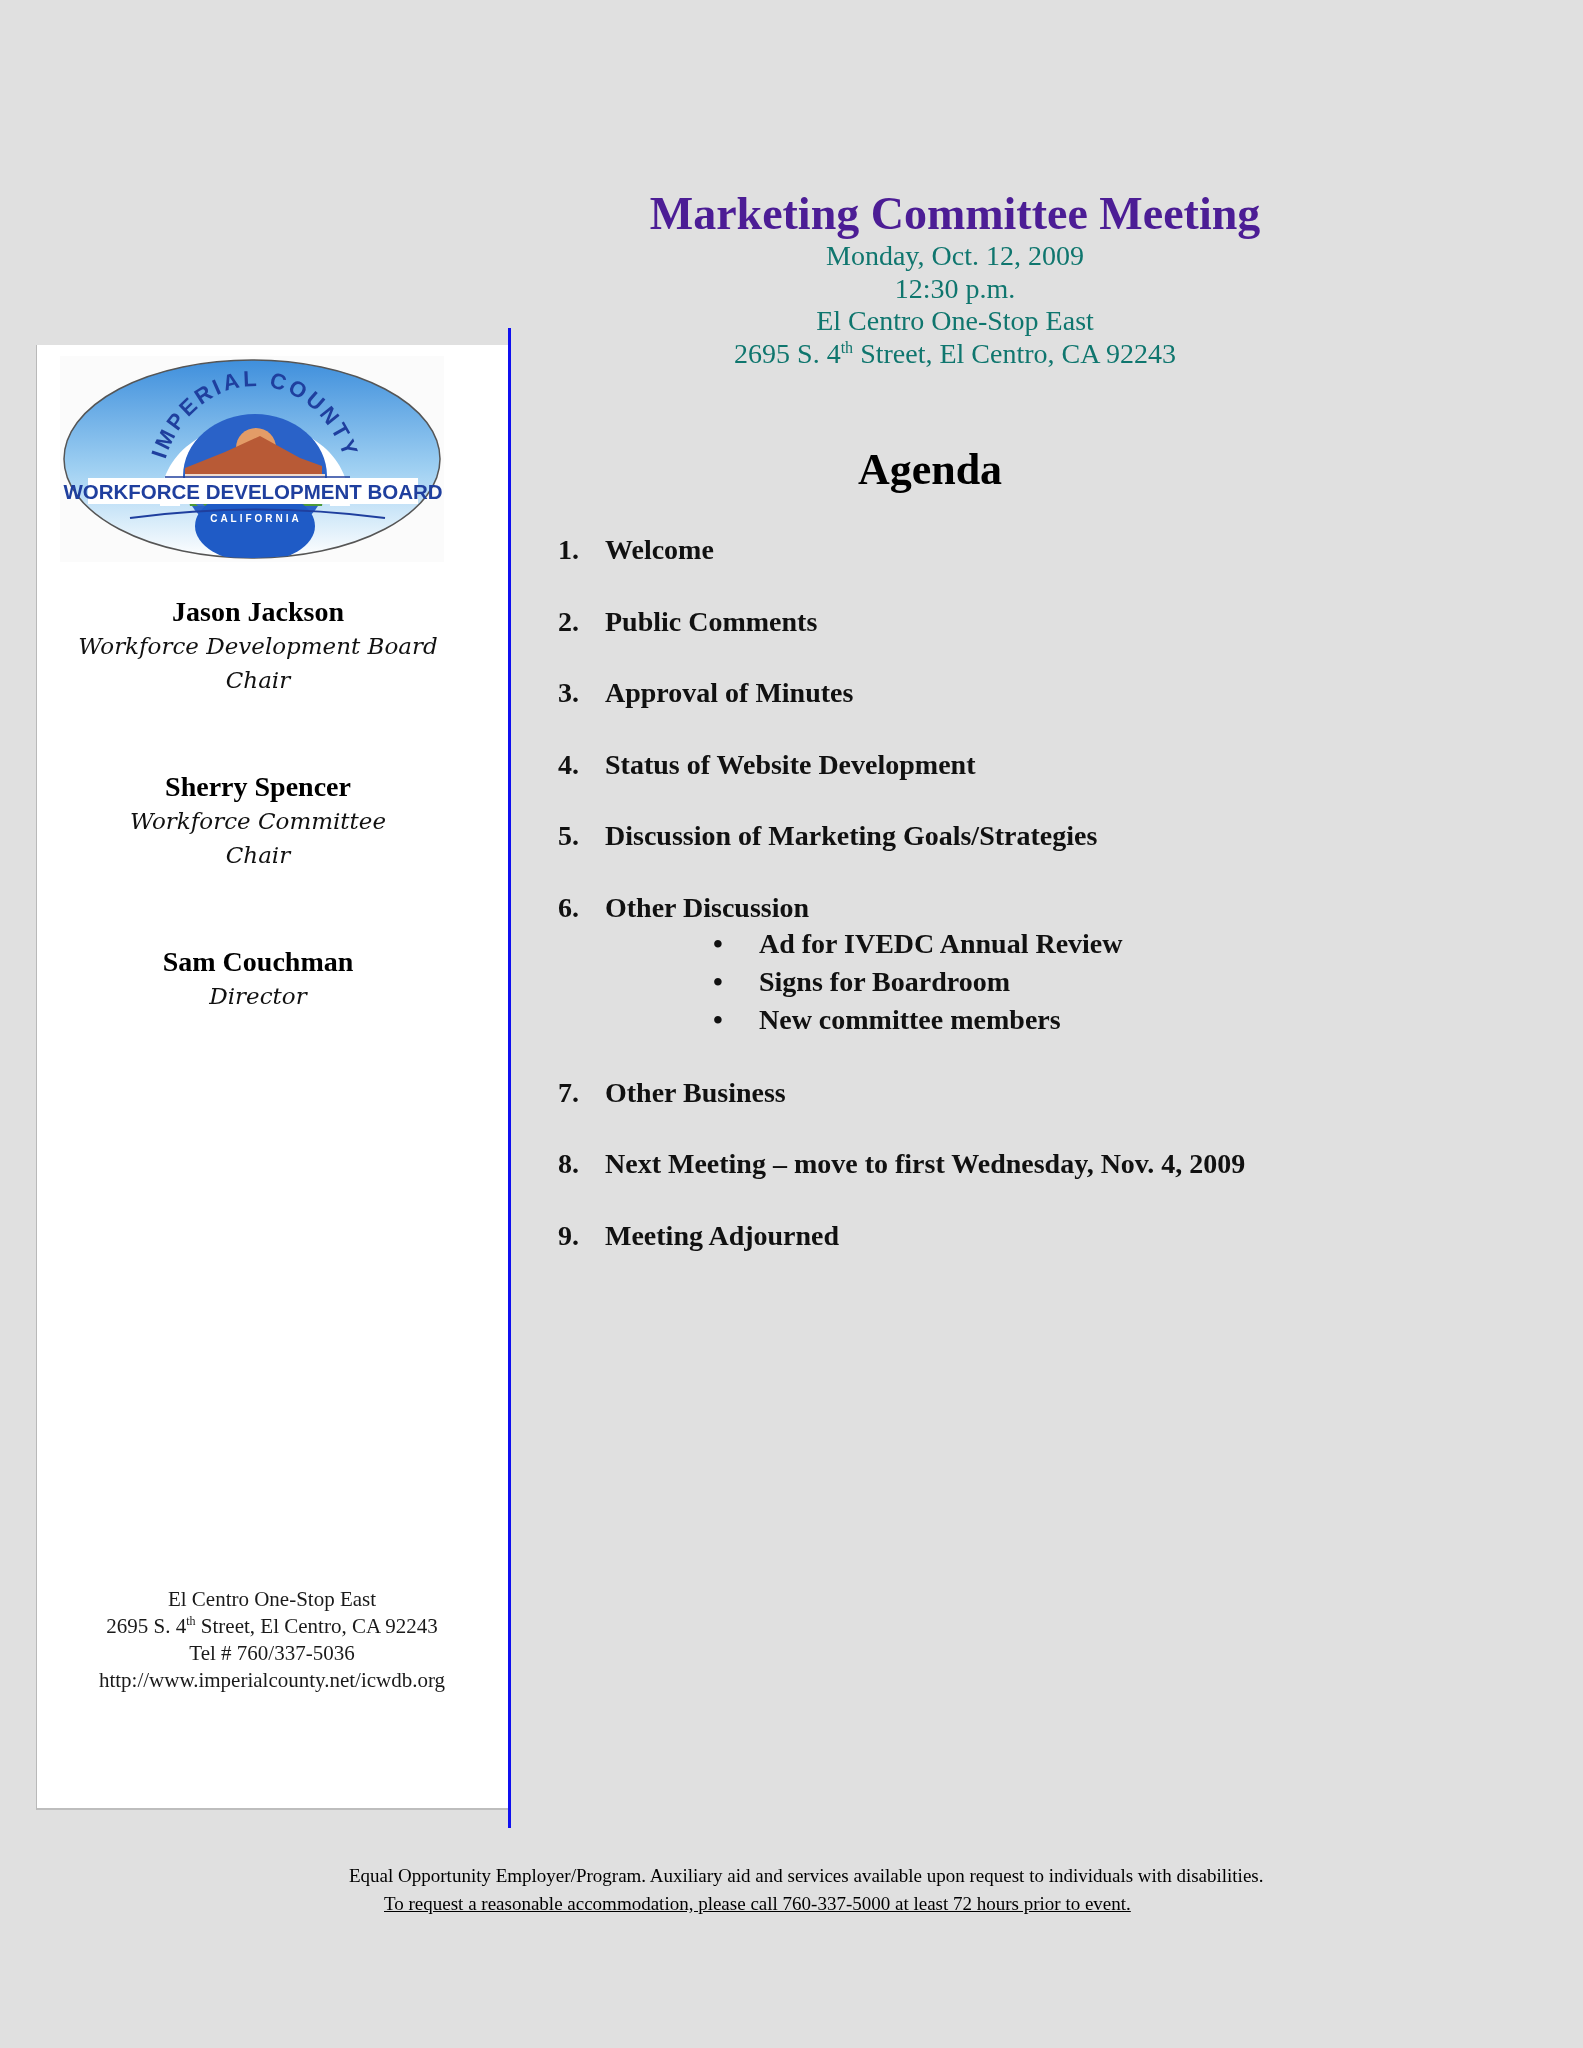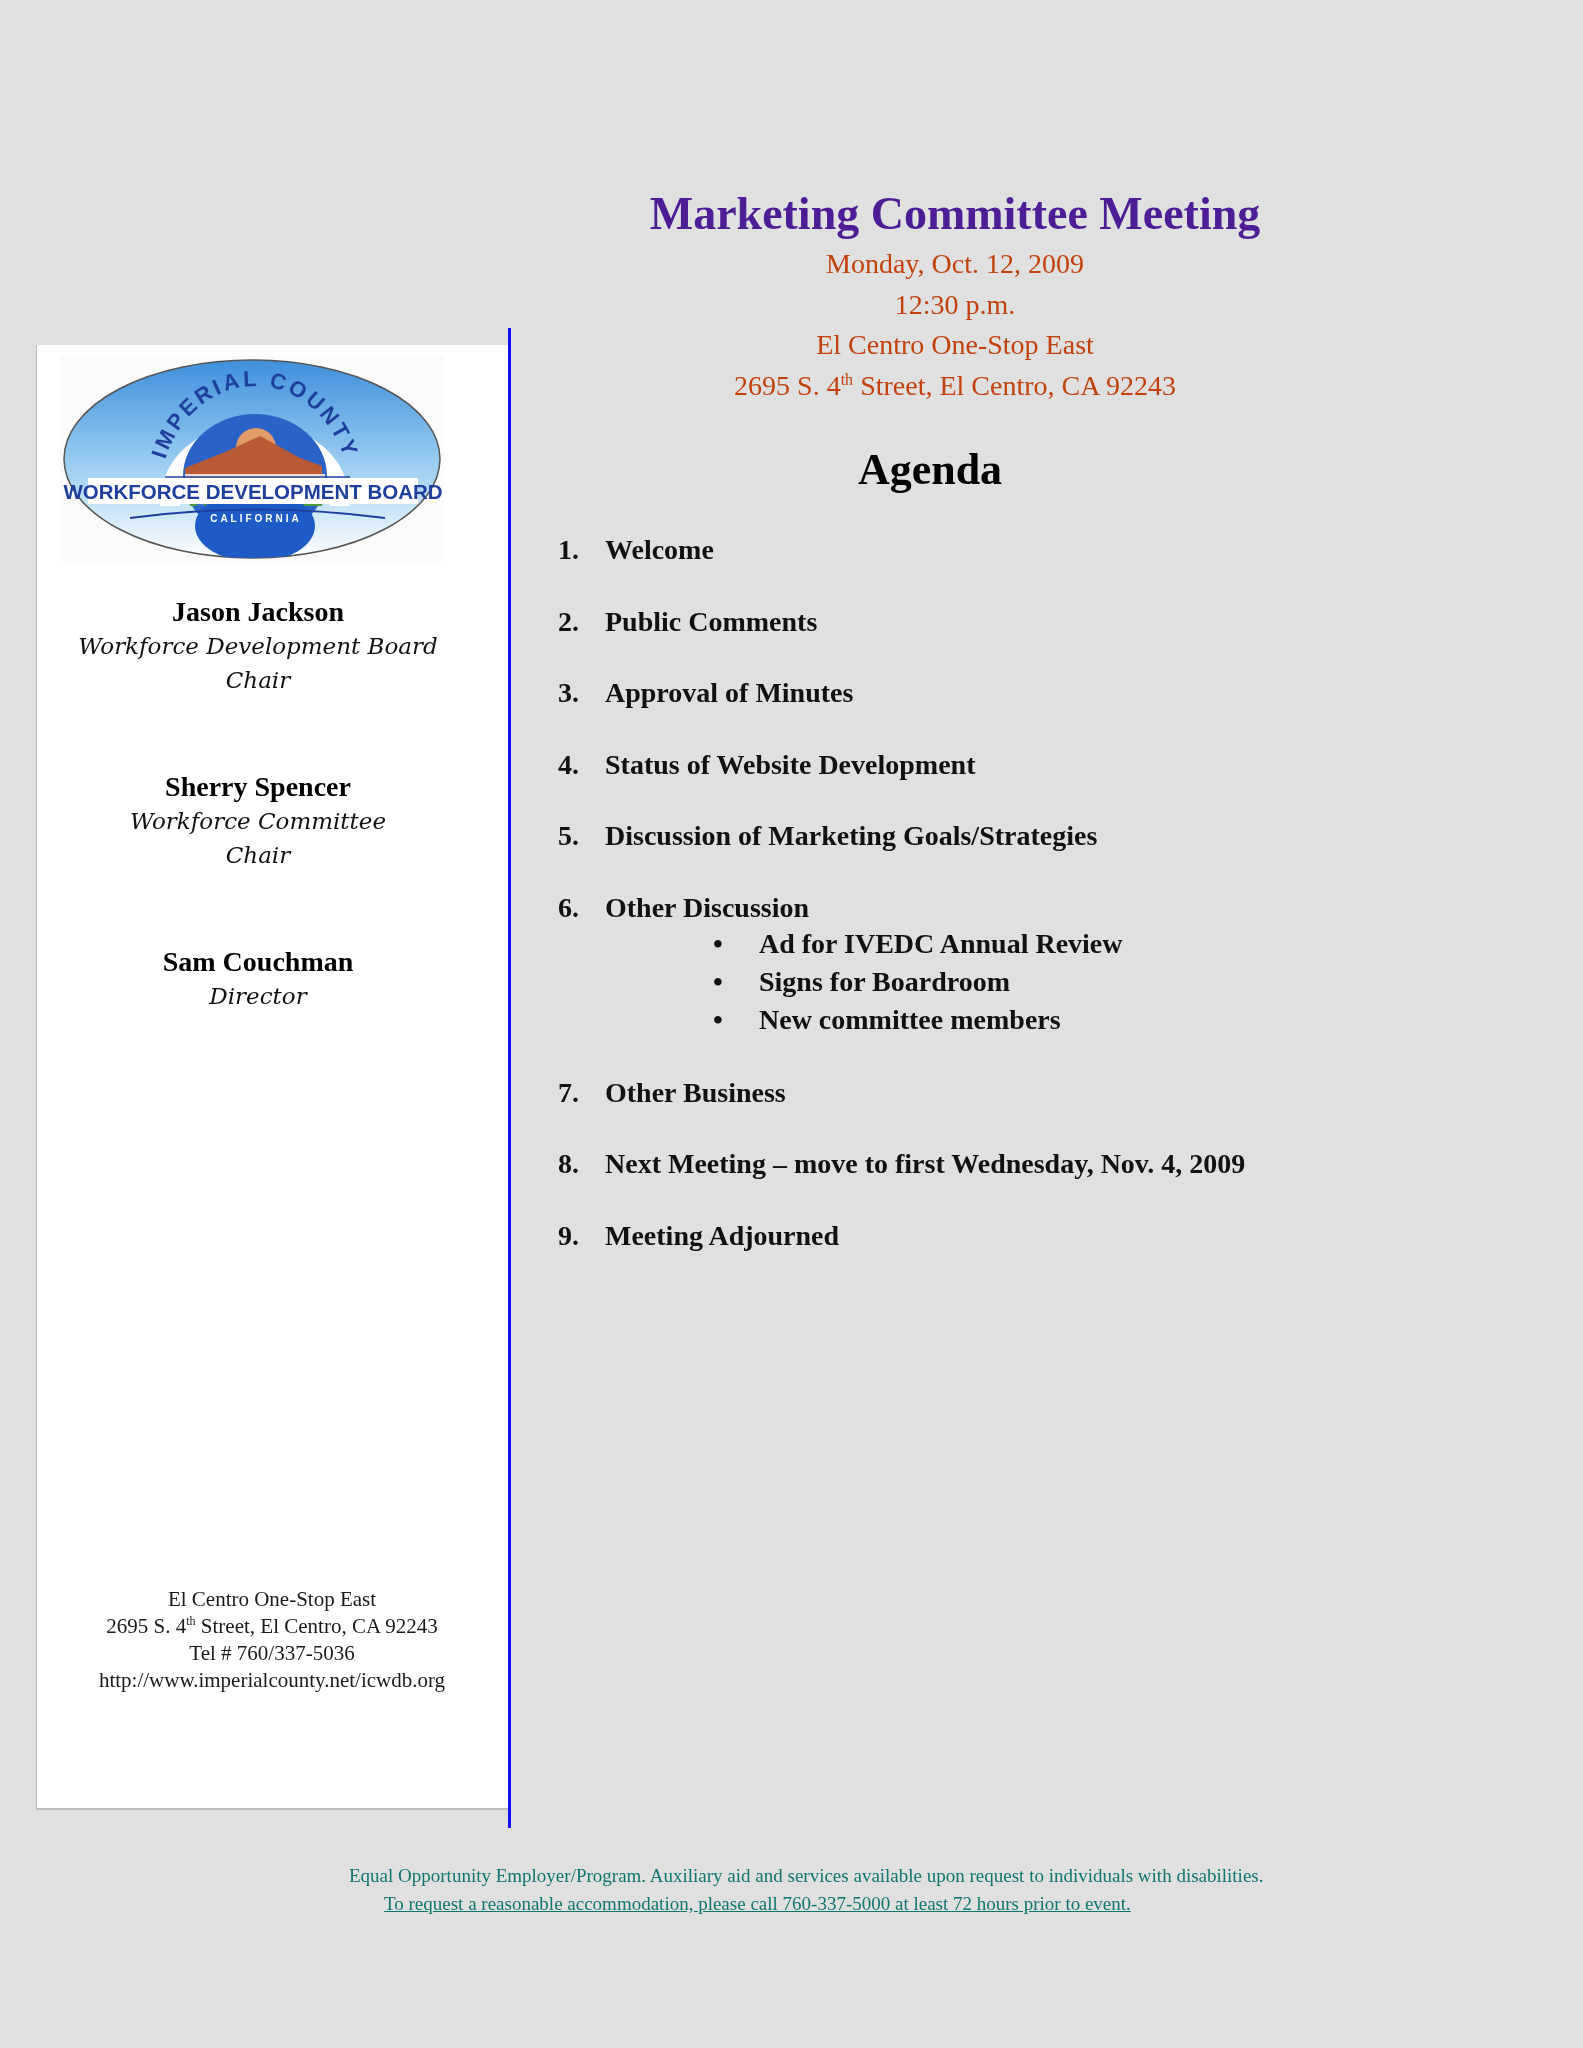--- a/index.html
+++ b/index.html
@@ -9,21 +9,21 @@
     position: relative;
     overflow: hidden;
     font-family: "Liberation Serif", "DejaVu Serif", serif;
     color: #111;
   }
   .abs { position: absolute; }
 
   
   .header { left: 540px; width: 830px; top: 188px; text-align: center; }
   .title { font-size: 46px; font-weight: bold; line-height: 52px; color: #4c1d95; letter-spacing: 0px; }
-  .hline { font-size: 28px; line-height: 32.5px; color: #c2410c; margin-top: 8px; }
+  .hline { font-size: 28px; line-height: 32.5px; color: #0f766e; }
   sup { font-size: 16px; line-height: 0; vertical-align: super; }
 
   
   .panel {
     left: 36px; top: 345px; width: 472px; height: 1465px;
     background: #ffffff;
     border-left: 1px solid #b9b9b9;
     border-bottom: 2px solid #bdbdbd;
     box-sizing: border-box;
   }
@@ -43,21 +43,21 @@
   .agenda-title { left: 540px; width: 780px; top: 444px; text-align: center; font-size: 44px; font-weight: bold; line-height: 52px; color: #000; font-family: Liberation Serif, serif; }
   .agenda { left: 558px; top: 529px; width: 1000px; }
   .item { position: relative; height: 71.5px; font-size: 28px; font-weight: bold; line-height: 42px; color: #111; }
   .item .num { position: absolute; left: 0; top: 0; }
   .item .txt { position: absolute; left: 47px; top: 0; white-space: nowrap; }
   .sub { position: absolute; left: 0; top: 38px; }
   .bullet { position: relative; height: 38px; font-size: 28px; font-weight: bold; line-height: 38px; white-space: nowrap; }
   .bullet .dot { position: absolute; left: 155px; top: 0; }
   .bullet .btxt { position: absolute; left: 195px; top: 0; margin-left: 6px; }
 
-  .footer { left: 330px; width: 1050px; top: 1862px; font-size: 19px; line-height: 28px; color: #0f766e; }
+  .footer { left: 330px; width: 1050px; top: 1862px; font-size: 19px; line-height: 28px; color: #000000; }
   .footer .l1 { padding-left: 19px; }
   .footer .l2 { padding-left: 54px; text-decoration: underline; }
 </style>
 </head>
 <body>
 
 <div class="abs header">
   <div class="title">Marketing Committee Meeting</div>
   <div class="hline">Monday, Oct. 12, 2009</div>
   <div class="hline">12:30 p.m.</div>

